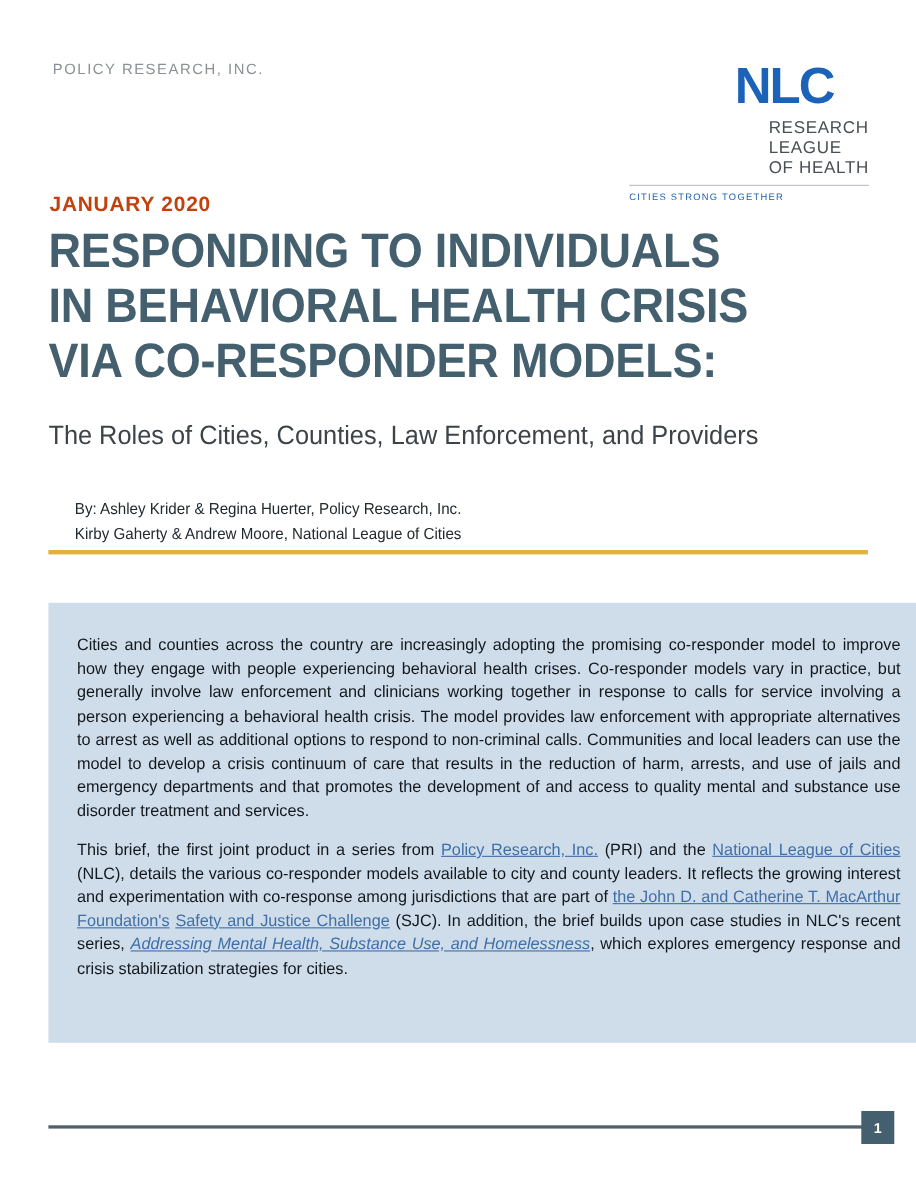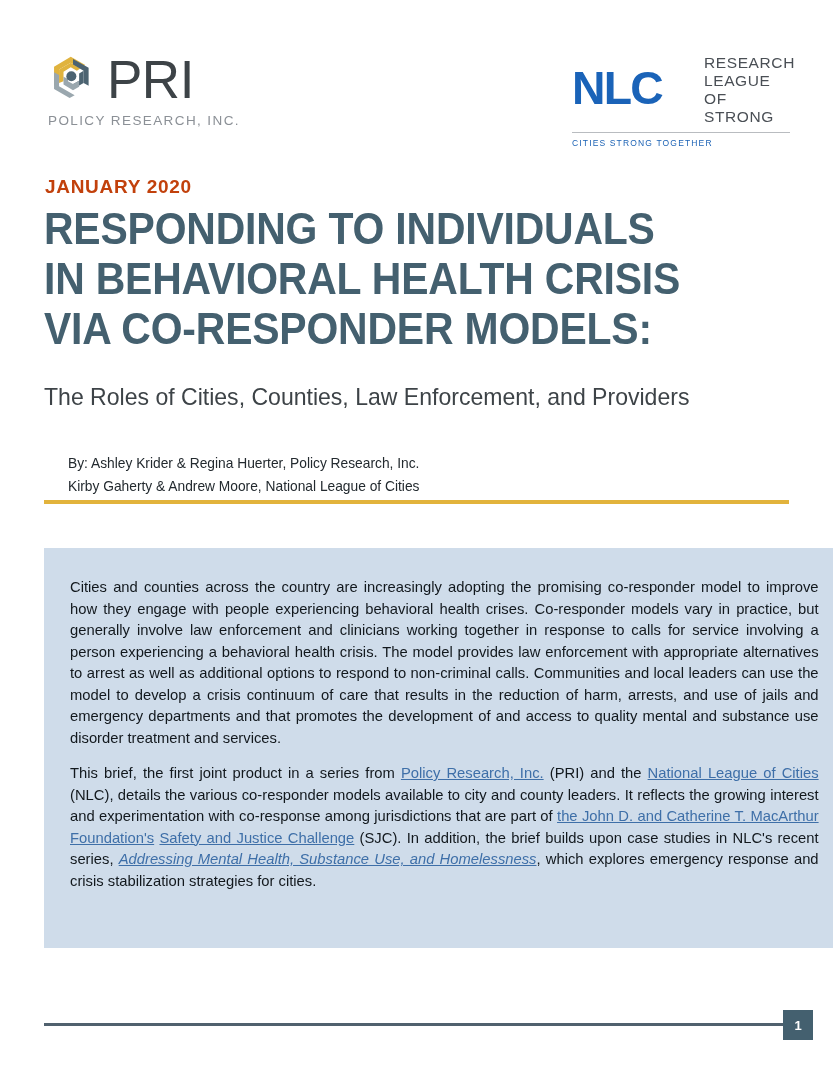--- a/index.html
+++ b/index.html
@@ -60,21 +60,22 @@
   }
 
   .nlc-logo {
     position: absolute;
     right: 43px;
     top: 10px;
     width: 218px;
   }
   .nlc-top {
     display: flex;
-    align-items: center;
+    align-items: flex-end;
+    flex-direction: column;
   }
   .nlc-mark { width: 122px; height: 54px; display:block; }
   .nlc-words {
     margin-left: 10px;
     margin-top: 2px;
     font-size: 15.5px;
     line-height: 18px;
     letter-spacing: 0.6px;
     color: #4a4f55;
     font-weight: 400;
@@ -202,48 +203,34 @@
   }
 </style>
 </head>
 <body>
 
 <div class="page">
 
   <div class="header">
 
     <div class="pri-logo">
-      <div class="pri-row">
-        <span>
-          <svg class="pri-mark" viewBox="0 0 100 104" xmlns="http://www.w3.org/2000/svg">
-            <path d="M16 30 L46 12 L72 27 L63 33 L46 23 L25 35 L25 59 L16 64 Z" fill="#e0b33e"></path>
-            <path d="M25 35 L46 23 L63 33 L57 37 L46 31 L33 39 L33 56 L25 59 Z" fill="#e0b33e"></path>
-            <path d="M50 16 L78 32 L78 64 L69 59 L69 37 L50 26 Z" fill="#4c6371"></path>
-            <path d="M69 37 L69 59 L50 70 L42 66 L61 55 L61 42 Z" fill="#4c6371"></path>
-            <path d="M16 40 L16 70 L44 86 L53 81 L25 65 L25 45 Z" fill="#9aa7ae"></path>
-            <path d="M33 48 L33 62 L50 72 L61 66 L61 55 L50 61 L41 56 L41 52 Z" fill="#9aa7ae"></path>
-            <circle cx="47" cy="47" r="9" fill="#4c6371"></circle>
-          </svg>
-        </span>
-        <span class="pri-word">PRI</span>
-      </div>
       <div class="pri-sub">POLICY RESEARCH, INC.</div>
     </div>
 
     <div class="nlc-logo">
       <div class="nlc-top">
         <span>
           <svg class="nlc-mark" viewBox="0 0 200 88" xmlns="http://www.w3.org/2000/svg">
             <text x="0" y="68" font-family="Liberation Sans, sans-serif" font-size="76" font-weight="bold" fill="#1a63b8" letter-spacing="-3">NLC</text>
           </svg>
         </span>
         <div class="nlc-words">
           <div>RESEARCH</div>
           <div>LEAGUE</div>
-          <div>OF STRONG</div>
+          <div>OF HEALTH</div>
         </div>
       </div>
       <div class="nlc-rule"></div>
       <div class="nlc-tag">CITIES STRONG TOGETHER</div>
     </div>
   </div>
 
   <div class="kicker">JANUARY 2020</div>
 
   <div class="title">RESPONDING TO INDIVIDUALS IN BEHAVIORAL HEALTH CRISIS VIA CO-RESPONDER MODELS:</div>

